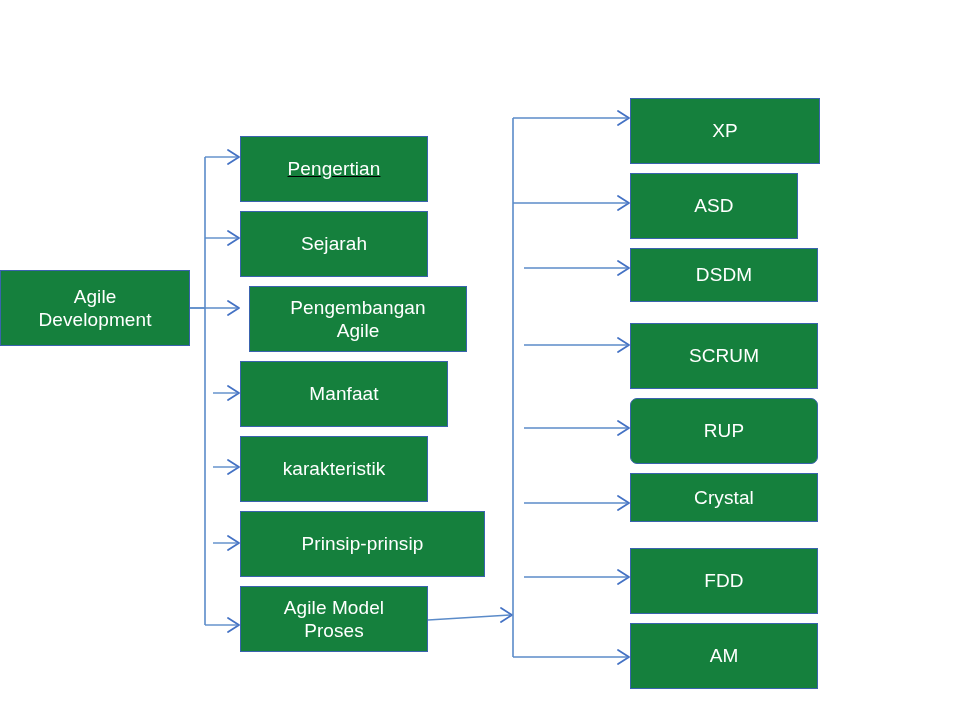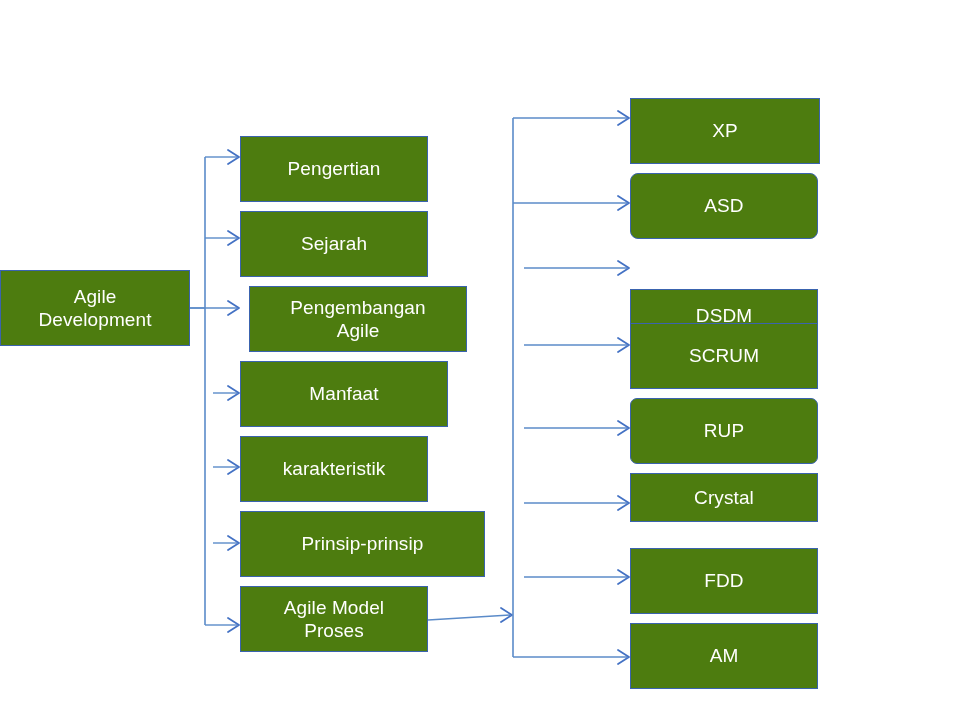--- a/index.html
+++ b/index.html
@@ -23,21 +23,21 @@
   #diagram-svg {
     position: absolute;
     top: 0;
     left: 0;
     width: 960px;
     height: 720px;
   }
   .node-box {
     position: absolute;
     box-sizing: border-box;
-    background: #4d7c0f;
+    background: #15803d;
     border: 1px solid #3A63AE;
     display: flex;
     align-items: center;
     justify-content: center;
     text-align: center;
   }
   .node-label {
     color: #ffffff;
     font-family: "Liberation Sans", sans-serif;
     font-size: 19px;
@@ -112,21 +112,21 @@
         <path d="M 618 650 L 629 657 L 618 664" class="arrow-head"></path>
       </g>
   </svg>
 
   <div class="node-box" id="root-node" style="left: 0px; top: 270px; width: 190px; height: 76px;">
     <span class="node-label root-label">Agile
 Development</span>
   </div>
 
   <div id="branch-column">
-      <div class="node-box" style="left: 240px; top: 136px; width: 188px; height: 66px;">
+      <div class="node-box" style="left: 240px; top: 136px; width: 188px; height: 66px; text-decoration: underline;">
         <span class="node-label">Pengertian</span>
       </div>
       <div class="node-box" style="left: 240px; top: 211px; width: 188px; height: 66px;">
         <span class="node-label">Sejarah</span>
       </div>
       <div class="node-box" style="left: 249px; top: 286px; width: 218px; height: 66px;">
         <span class="node-label">Pengembangan
 Agile</span>
       </div>
       <div class="node-box" style="left: 240px; top: 361px; width: 208px; height: 66px;">
@@ -141,24 +141,24 @@
       <div class="node-box" style="left: 240px; top: 586px; width: 188px; height: 66px;">
         <span class="node-label">Agile Model
 Proses</span>
       </div>
     </div>
 
   <div id="method-column">
       <div class="node-box" style="left: 630px; top: 98px; width: 190px; height: 66px;">
         <span class="node-label">XP</span>
       </div>
-      <div class="node-box" style="left: 630px; top: 173px; width: 188px; height: 66px; border-radius: 8px;">
+      <div class="node-box" style="left: 630px; top: 173px; width: 168px; height: 66px;">
         <span class="node-label">ASD</span>
       </div>
-      <div class="node-box" style="left: 630px; top: 248px; width: 188px; height: 54px; margin-top: 41px;">
+      <div class="node-box" style="left: 630px; top: 248px; width: 188px; height: 54px;">
         <span class="node-label">DSDM</span>
       </div>
       <div class="node-box" style="left: 630px; top: 323px; width: 188px; height: 66px;">
         <span class="node-label">SCRUM</span>
       </div>
       <div class="node-box" style="left: 630px; top: 398px; width: 188px; height: 66px; border-radius: 7px;">
         <span class="node-label">RUP</span>
       </div>
       <div class="node-box" style="left: 630px; top: 473px; width: 188px; height: 49px;">
         <span class="node-label">Crystal</span>

